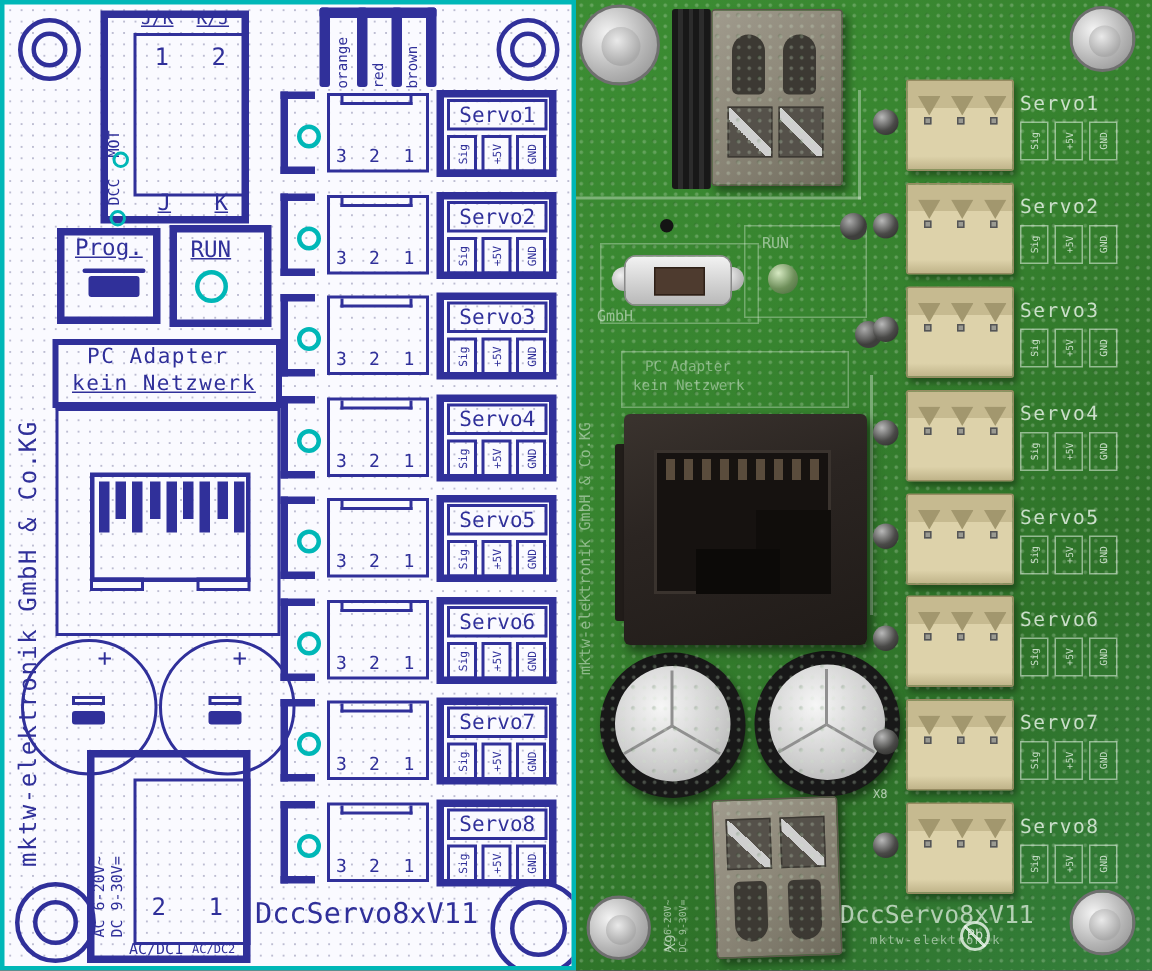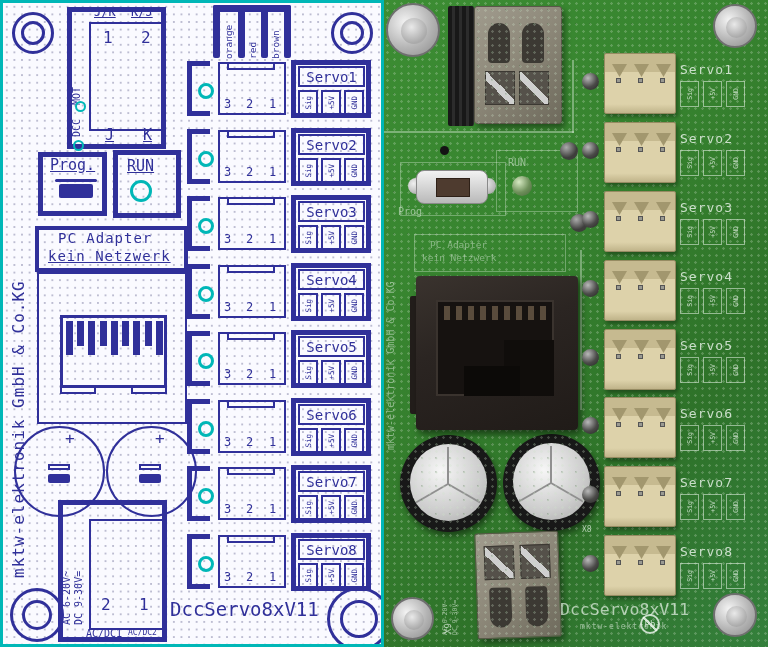--- a/index.html
+++ b/index.html
@@ -383,21 +383,21 @@
     </div>
 
     <div class="pc" style="left:24px;top:178px;width:16px;height:16px;border-radius:50%;background:radial-gradient(circle at 35% 35%,#f0f0f0,#9a9a9a)"></div>
     <div class="pc" style="left:96px;top:178px;width:16px;height:16px;border-radius:50%;background:radial-gradient(circle at 35% 35%,#f0f0f0,#9a9a9a)"></div>
     <div class="pc" style="left:32px;top:170px;width:72px;height:34px;border-radius:8px;background:linear-gradient(180deg,#f2f2f2,#b9b9b9);border:1px solid #8a8a8a"></div>
     <div class="pc" style="left:52px;top:178px;width:34px;height:19px;background:#4e3b2f;border:1px solid #2e2017"></div>
     <div class="pc" style="left:56px;top:146px;width:9px;height:9px;border-radius:50%;background:#141414"></div>
     <div class="pc" style="left:128px;top:176px;width:20px;height:20px;border-radius:50%;background:radial-gradient(circle at 35% 30%,#d6e9c2,#6e8f5a 55%,#46653a)"></div>
     <div class="pc" style="left:176px;top:142px;width:18px;height:18px;border-radius:50%;background:radial-gradient(circle at 35% 30%,#ababab,#3e3e3c 60%)"></div>
     <div class="pc" style="left:186px;top:214px;width:18px;height:18px;border-radius:50%;background:radial-gradient(circle at 35% 30%,#ababab,#3e3e3c 60%)"></div>
-    <span class="silk" style="left:14px;top:207px;font-size:10px;opacity:.65">Prog</span>
+    <span class="silk" style="left:14px;top:207px;font-size:10px;opacity:.65">GmbH</span>
     <span class="silk" style="left:124px;top:158px;font-size:10px;opacity:.65">RUN</span>
     <span class="silk" style="left:46px;top:240px;font-size:9.5px;opacity:.55">PC Adapter</span>
     <span class="silk" style="left:38px;top:253px;font-size:9.5px;opacity:.55">kein Netzwerk</span>
 
     <div class="pc" style="left:26px;top:296px;width:10px;height:118px;background:#231e1b;border-radius:2px"></div>
     <div class="pc" style="left:32px;top:276px;width:162px;height:154px;background:linear-gradient(160deg,#3a332e,#2b2522 40%,#201b18);border-radius:4px;box-shadow:3px 4px 7px rgba(0,0,0,0.5)"></div>
     <div class="pc" style="left:52px;top:300px;width:118px;height:96px;background:#161210;border:2px solid #3a332e"></div>
     <div class="pc" style="left:60px;top:306px;width:102px;height:14px;background:repeating-linear-gradient(90deg,#5a4c3c 0 6px,#171310 6px 12px)"></div>
     <div class="pc" style="left:120px;top:340px;width:50px;height:56px;background:#100d0b"></div>
     <div class="pc" style="left:80px;top:366px;width:56px;height:30px;background:#0c0a08"></div>

